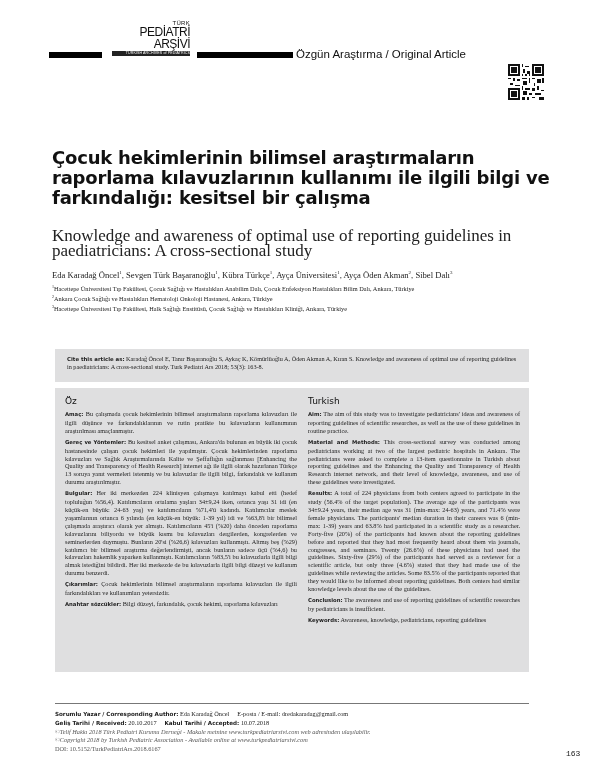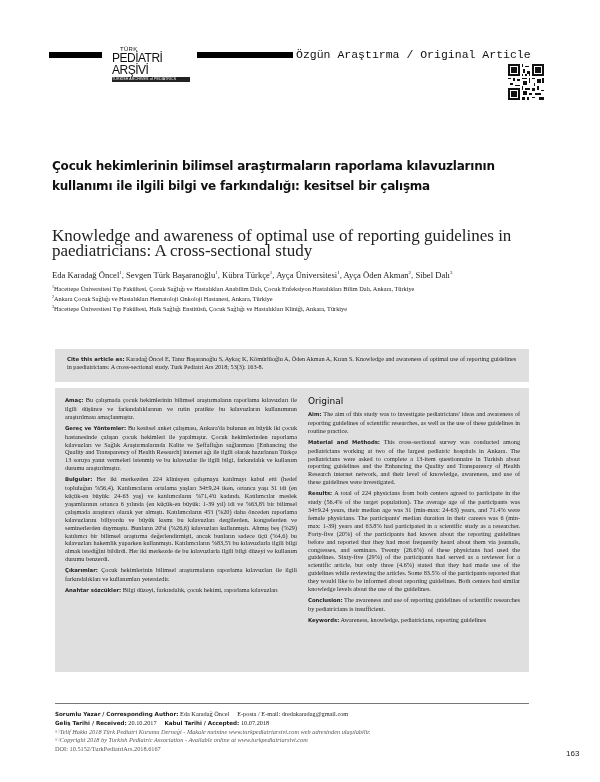--- a/index.html
+++ b/index.html
@@ -2,29 +2,29 @@
 <html><head>
 <meta charset="utf-8">
 <style>
   html, body { margin:0; padding:0; background:#ffffff; }
   body { width:600px; height:782px; position:relative; overflow:hidden; color:#1a1a1a; }
 
   
   .hdr-bar { position:absolute; height:6px; background:#000; }
   .hdr-bar.left { left:49px; top:52px; width:53px; }
   .hdr-bar.mid { left:197px; top:52px; width:96px; }
-  .logo { position:absolute; left:112px; top:46px; width:78px; height:28px; text-align:left; }
+  .logo { position:absolute; left:112px; top:20px; width:78px; height:28px; text-align:right; }
   .logo .turk { font-family:"Liberation Sans", sans-serif; font-size:6px; line-height:6px; letter-spacing:0.3px; color:#111; display:block; margin-left:8px; }
   .logo .main { font-family:"Liberation Sans", sans-serif; font-size:12px; line-height:12px; letter-spacing:-0.5px; color:#111; display:block; }
   .logo .sub { display:block; background:#222; color:#fff; font-family:"Liberation Sans", sans-serif; font-size:3.6px; line-height:5px; letter-spacing:0.1px; margin-top:1px; }
-  .section-label-wrap { position:absolute; left:296px; top:48px; font-family:Liberation Mono, monospace; font-size:11.5px; color:#111; white-space:nowrap; }
+  .section-label-wrap { position:absolute; left:296px; top:48px; font-family:Liberation Sans, sans-serif; font-size:11.5px; color:#111; white-space:nowrap; }
   .qr { position:absolute; left:508px; top:64px; width:36px; height:36px; }
 
   
-  .title-tr { position:absolute; left:52px; top:156px; width:500px; font-family:"DejaVu Sans", sans-serif; font-weight:bold; font-size:12px; line-height:20px; color:#111; letter-spacing:-0.2px; }
+  .title-tr { position:absolute; left:52px; top:148px; width:500px; font-family:"DejaVu Sans", sans-serif; font-weight:bold; font-size:18px; line-height:20px; color:#111; letter-spacing:-0.2px; }
   .title-en { position:absolute; left:52px; top:228px; width:520px; font-family:"Liberation Serif", serif; font-size:17px; line-height:15px; color:#222; }
 
   .authors { position:absolute; left:52px; top:270px; width:530px; font-family:"Liberation Serif", serif; font-size:8.6px; color:#222; white-space:nowrap; }
   .authors sup { font-size:5px; }
   .affil { position:absolute; left:52px; top:283px; width:530px; font-family:"Liberation Serif", serif; font-size:6.3px; line-height:8px; color:#222; white-space:nowrap; }
   .affil sup { font-size:4px; }
 
   
   .cite { position:absolute; left:55px; top:349px; width:474px; height:33px; background:#dfdfe0; box-sizing:border-box; padding:6px 10px 0 12px; font-family:"Liberation Serif", serif; font-size:6.2px; line-height:8.2px; color:#222; }
   .cite b { font-family:"DejaVu Sans", sans-serif; font-size:5.4px; }
@@ -38,21 +38,21 @@
   .col p { margin:0 0 3px 0; }
   .col b { font-family:"DejaVu Sans", sans-serif; font-weight:bold; font-size:5.3px; }
 
   .hr { position:absolute; left:55px; top:703px; width:474px; height:1px; background:#777; }
 
   
   .foot { position:absolute; left:55px; top:710px; width:480px; font-family:"Liberation Serif", serif; font-size:6.3px; line-height:8.8px; color:#222; white-space:nowrap; }
   .foot b { font-family:"DejaVu Sans", sans-serif; font-size:5.6px; font-weight:bold; }
   .foot .it { font-style:italic; color:#555; }
   .foot .doi { color:#555; }
-  .page-num { position:absolute; left:566px; top:749px; font-family:Liberation Sans, sans-serif; font-size:8px; color:#222; }
+  .page-num { position:absolute; left:566px; top:749px; font-family:Liberation Mono, monospace; font-size:8px; color:#222; }
 </style>
 </head>
 <body>
 
 <div class="hdr-bar left"></div>
 <div class="logo">
   <span class="turk">TÜRK</span>
   <span class="main">PEDİATRİ ARŞİVİ</span>
   <span class="sub">TURKISH ARCHIVES of PEDIATRICS</span>
 </div>
@@ -123,29 +123,30 @@
 </div>
 
 <div class="cite">
   <b>Cite this article as:</b>
   <span>Karadağ Öncel E, Tanır Başaranoğlu S, Aykaç K, Kömürlüoğlu A, Öden Akman A, Kıran S. Knowledge and awareness of optimal use of reporting guidelines in paediatricians: A cross-sectional study. Turk Pediatri Ars 2018; 53(3): 163-8.</span>
 </div>
 
 <div class="abs-box"></div>
 
 <div class="col left">
+  <h3>Öz</h3>
   <p><b>Amaç:</b> <span>Bu çalışmada çocuk hekimlerinin bilimsel araştırmaların raporlama kılavuzları ile ilgili düşünce ve farkındalıklarının ve rutin pratikte bu kılavuzların kullanımının araştırılması amaçlanmıştır.</span></p>
   <p><b>Gereç ve Yöntemler:</b> <span>Bu kesitsel anket çalışması, Ankara'da bulunan en büyük iki çocuk hastanesinde çalışan çocuk hekimleri ile yapılmıştır. Çocuk hekimlerinden raporlama kılavuzları ve Sağlık Araştırmalarında Kalite ve Şeffaflığın sağlanması [Enhancing the Quality and Transparency of Health Research] internet ağı ile ilgili olarak hazırlanan Türkçe 13 soruya yanıt vermeleri istenmiş ve bu kılavuzlar ile ilgili bilgi, farkındalık ve kullanım durumu araştırılmıştır.</span></p>
   <p><b>Bulgular:</b> <span>Her iki merkezden 224 klinisyen çalışmaya katılmayı kabul etti (hedef topluluğun %56,4). Katılımcıların ortalama yaşları 34±9,24 iken, ortanca yaşı 31 idi (en küçük-en büyük: 24-63 yaş) ve katılımcıların %71,4'ü kadındı. Katılımcılar meslek yaşamlarının ortanca 6 yılında (en küçük-en büyük: 1-39 yıl) idi ve %63,8'i bir bilimsel çalışmada araştırıcı olarak yer almıştı. Katılımcıların 45'i (%20) daha önceden raporlama kılavuzlarını biliyordu ve büyük kısmı bu kılavuzları dergilerden, kongrelerden ve seminerlerden duymuştu. Bunların 20'si (%26,6) kılavuzları kullanmıştı. Altmış beş (%29) katılımcı bir bilimsel araştırma değerlendirmişti, ancak bunların sadece üçü (%4,6) bu kılavuzları hakemlik yaparken kullanmıştı. Katılımcıların %83,5'i bu kılavuzlarla ilgili bilgi almak istediğini bildirdi. Her iki merkezde de bu kılavuzlarla ilgili bilgi düzeyi ve kullanım durumu benzerdi.</span></p>
   <p><b>Çıkarımlar:</b> <span>Çocuk hekimlerinin bilimsel araştırmaların raporlama kılavuzları ile ilgili farkındalıkları ve kullanımları yetersizdir.</span></p>
   <p><b>Anahtar sözcükler:</b> <span>Bilgi düzeyi, farkındalık, çocuk hekimi, raporlama kılavuzları</span></p>
 </div>
 
 <div class="col right">
-  <h3>Original</h3>
+  <h3>Turkish</h3>
   <p><b>Aim:</b> <span>The aim of this study was to investigate pediatricians' ideas and awareness of reporting guidelines of scientific researches, as well as the use of these guidelines in routine practice.</span></p>
   <p><b>Material and Methods:</b> <span>This cross-sectional survey was conducted among pediatricians working at two of the largest pediatric hospitals in Ankara. The pediatricians were asked to complete a 13-item questionnaire in Turkish about reporting guidelines and the Enhancing the Quality and Transparency of Health Research internet network, and their level of knowledge, awareness, and use of these guidelines were investigated.</span></p>
   <p><b>Results:</b> <span>A total of 224 physicians from both centers agreed to participate in the study (56.4% of the target population). The average age of the participants was 34±9.24 years, their median age was 31 (min-max: 24-63) years, and 71.4% were female physicians. The participants' median duration in their careers was 6 (min-max: 1-39) years and 63.8% had participated in a scientific study as a researcher. Forty-five (20%) of the participants had known about the reporting guidelines before and reported that they had most frequently heard about them via journals, congresses, and seminars. Twenty (26.6%) of these physicians had used the guidelines. Sixty-five (29%) of the participants had served as a reviewer for a scientific article, but only three (4.6%) stated that they had made use of the guidelines while reviewing the articles. Some 83.5% of the participants reported that they would like to be informed about reporting guidelines. Both centers had similar knowledge levels about the use of the guidelines.</span></p>
   <p><b>Conclusion:</b> <span>The awareness and use of reporting guidelines of scientific researches by pediatricians is insufficient.</span></p>
   <p><b>Keywords:</b> <span>Awareness, knowledge, pediatricians, reporting guidelines</span></p>
 </div>
 
 <div class="hr"></div>
 
 <div class="foot">

